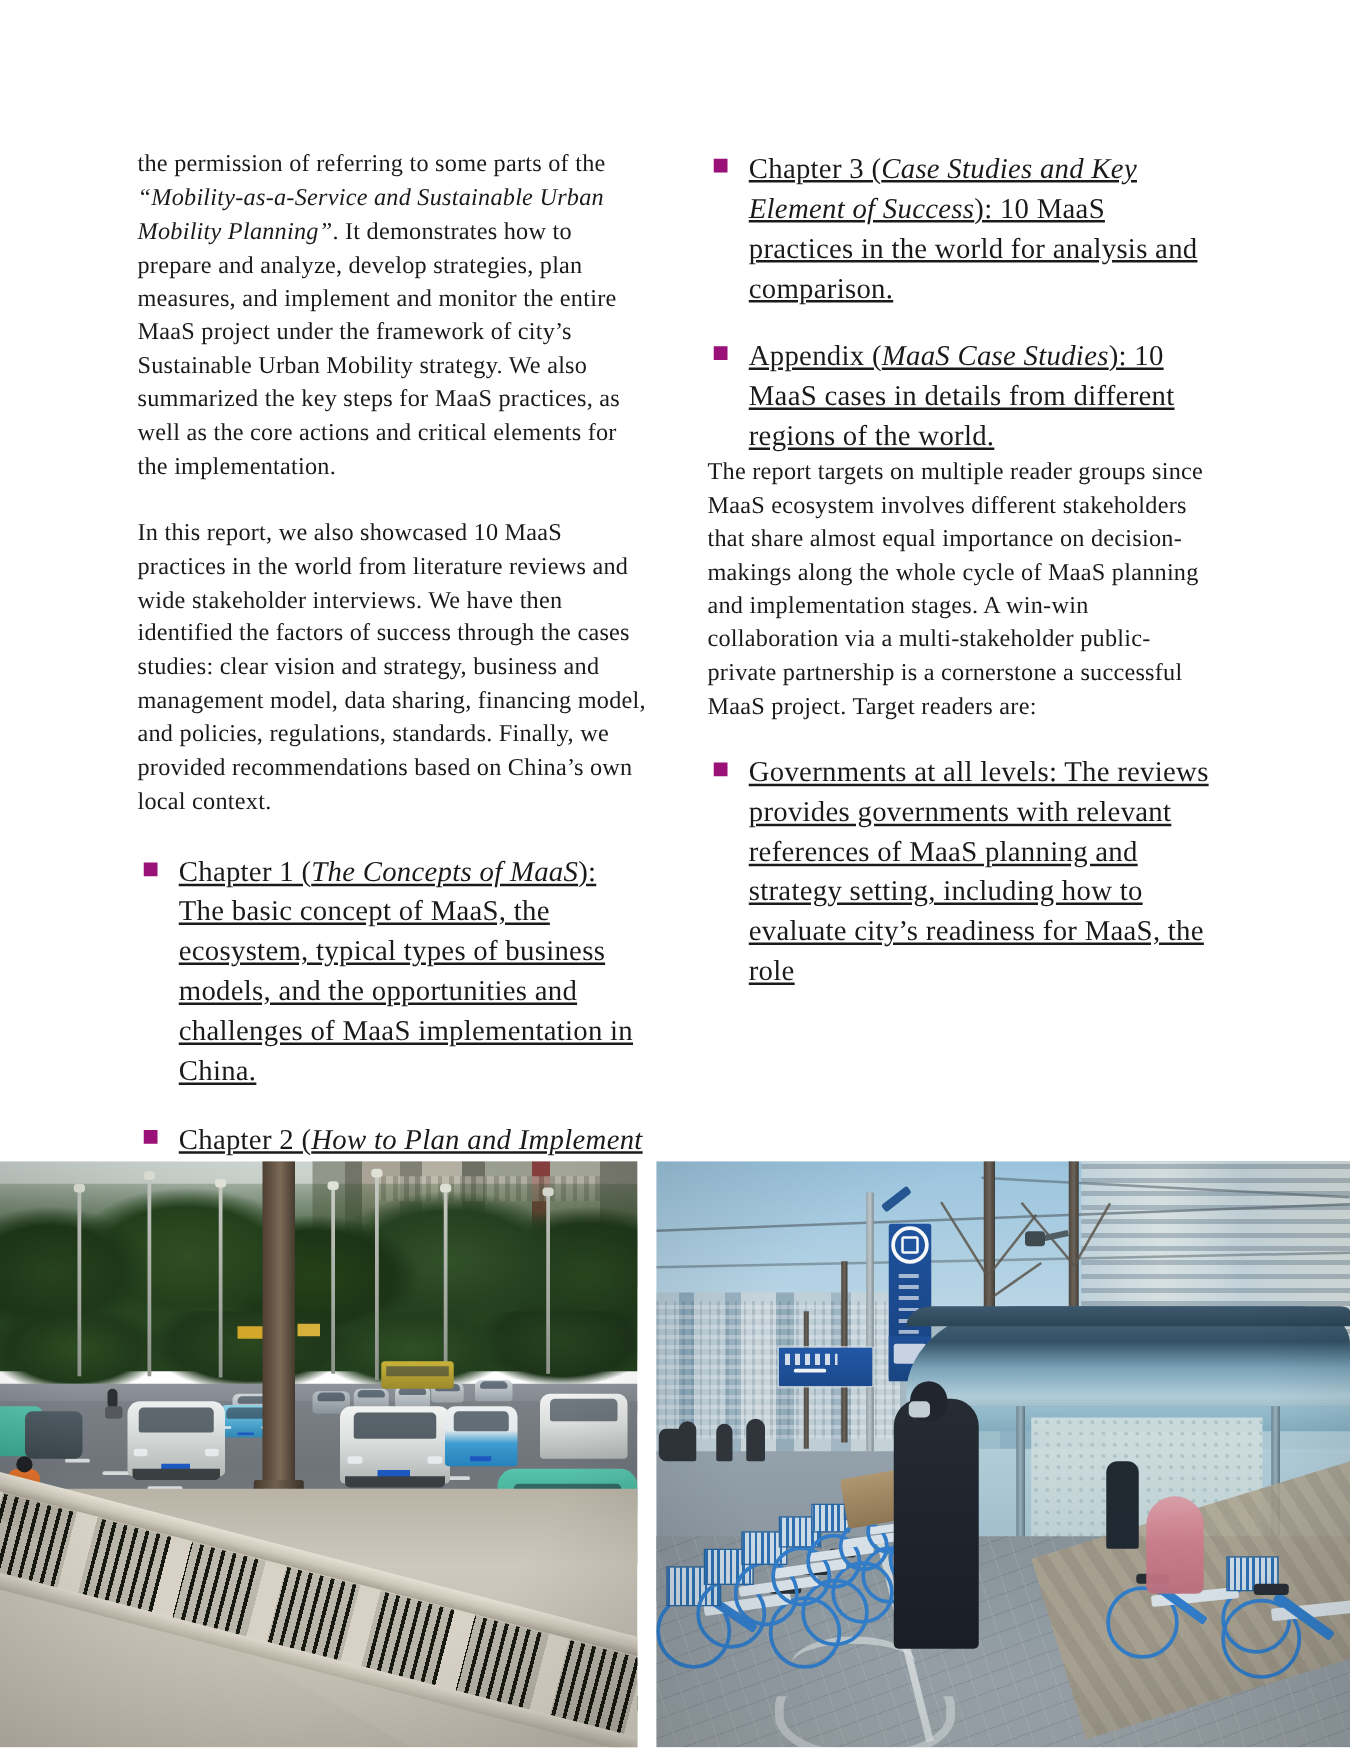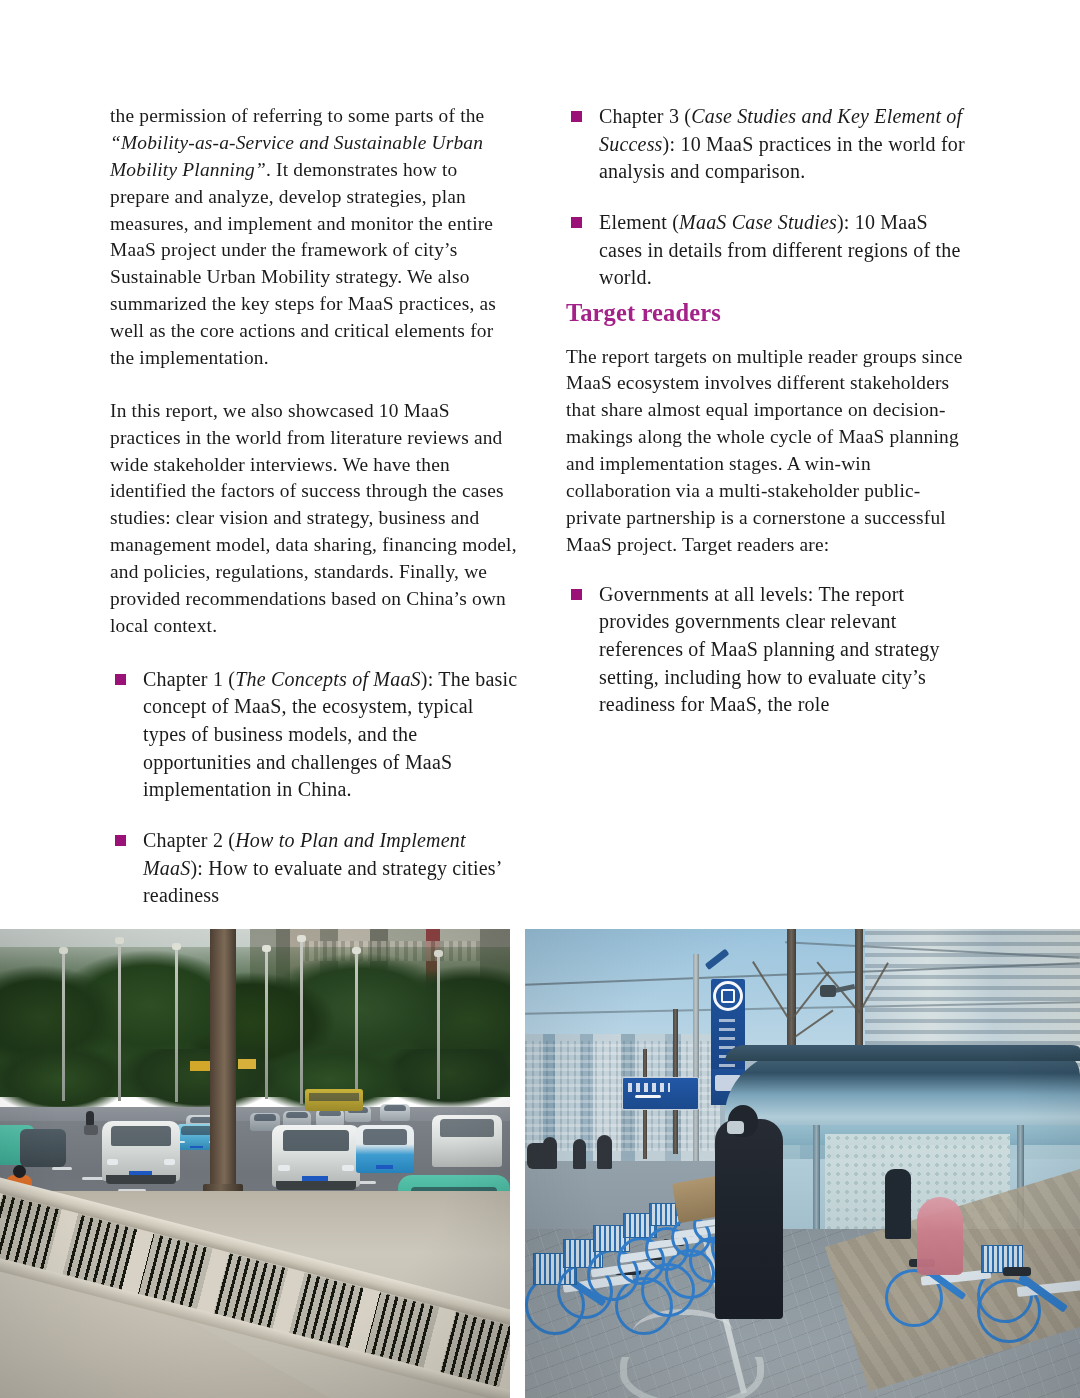--- a/index.html
+++ b/index.html
@@ -14,21 +14,21 @@
     position: relative;
     overflow: hidden;
     font-family: "Liberation Serif", "DejaVu Serif", serif;
     color: #1a1a1a;
   }
 
   
   .page-text {
     position: absolute;
     left: 0;
-    top: 0;
+    top: 16px;
     width: 1080px;
     height: 780px;
     box-sizing: border-box;
   }
 
   .col {
     position: absolute;
     top: 103px;
   }
   .col-left  { left: 110px; width: 408px; }
@@ -47,23 +47,24 @@
 
   ul.bullets {
     list-style: none;
     margin: 0;
     padding: 0;
   }
   ul.bullets li {
     position: relative;
     padding-left: 33px;
     margin-bottom: 23px;
-    font-size: 20px;
+    font-size: 23px;
     line-height: 1.385;
     letter-spacing: 0.01em;
+    text-decoration: underline;
   }
   ul.bullets li:last-child { margin-bottom: 0; }
   .sq {
     position: absolute;
     left: 5px;
     top: 8px;
     width: 11px;
     height: 11px;
     background: #9A1177;
     display: block;
@@ -473,34 +474,33 @@
   <div class="col col-right">
 
 
     <ul class="bullets">
       <li>
         <span class="sq"></span>
         <span>Chapter 3 (</span><em>Case Studies and Key Element of Success</em><span>):  10 MaaS practices in the world for analysis and comparison.</span>
       </li>
       <li>
         <span class="sq"></span>
-        <span>Element (</span><em>MaaS Case Studies</em><span>): 10 MaaS cases in details from different regions of the world.</span>
+        <span>Appendix (</span><em>MaaS Case Studies</em><span>): 10 MaaS cases in details from different regions of the world.</span>
       </li>
     </ul>
 
-    <h2 class="section-head">Target readers</h2>
 
     <p class="para tight">
       <span>The report targets on multiple reader groups since MaaS ecosystem involves different stakeholders that share almost equal importance on decision-makings along the whole cycle of MaaS planning and implementation stages. A win-win collaboration via a multi-stakeholder public-private partnership is a cornerstone a successful MaaS project. Target readers are:</span>
     </p>
 
     <ul class="bullets">
       <li>
         <span class="sq"></span>
-        <span>Governments at all levels: The report provides governments clear relevant references of MaaS planning and strategy setting, including how to evaluate city’s readiness for MaaS, the role</span>
+        <span>Governments at all levels: The reviews provides governments with relevant references of MaaS planning and strategy setting, including how to evaluate city’s readiness for MaaS, the role</span>
       </li>
     </ul>
   </div>
 </div>
 
 <div class="photo-strip">
 
   <div class="photo photo-left">
     <div class="ph-layer L-sky"></div>
     <div class="ph-layer L-bldgs"></div>

